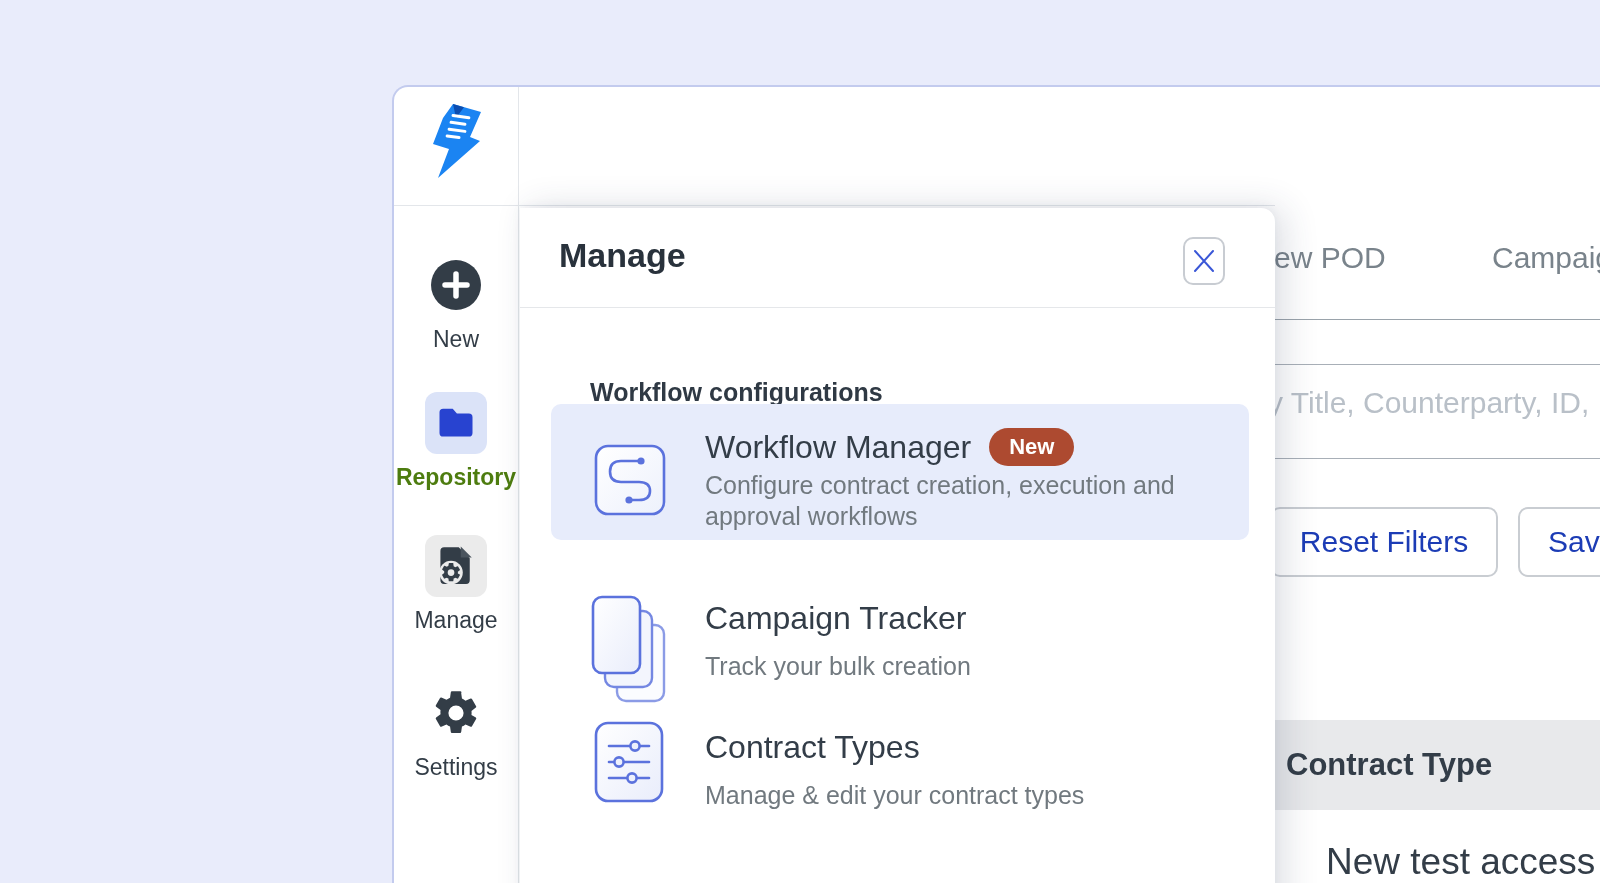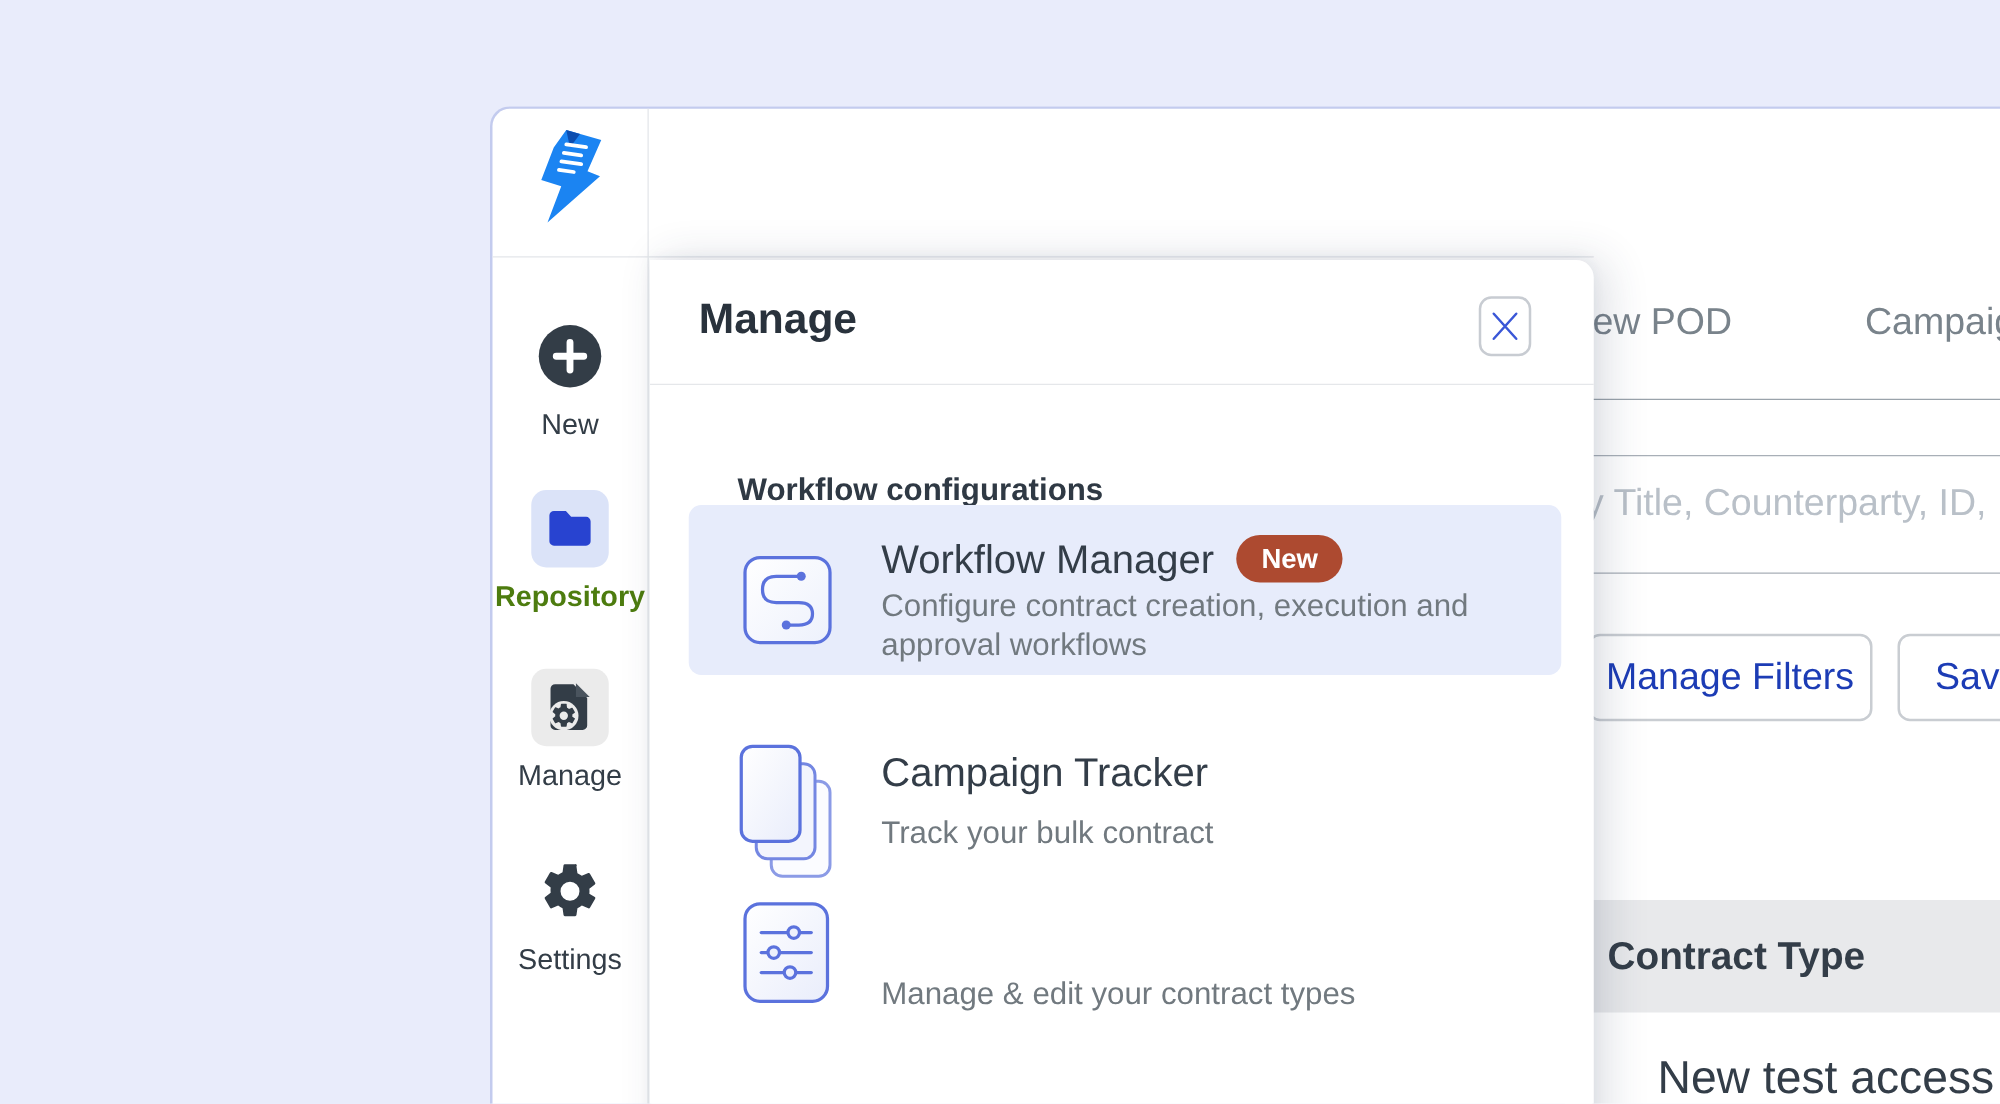--- a/index.html
+++ b/index.html
@@ -80,21 +80,21 @@
 <div class="stage">
   <div class="app-window">
 
     <div class="underlay">
       <div class="u-tab pod">ew POD</div>
       <div class="u-tab testing">Campaign</div>
       <div class="u-line a"></div>
       <div class="u-line b"></div>
       <div class="u-placeholder">y Title, Counterparty, ID,</div>
       <div class="u-line c"></div>
-      <div class="u-btn reset">Manage Filters</div>
+      <div class="u-btn reset">Reset Filters</div>
       <div class="u-btn save">Sav</div>
       <div class="u-thead">
         <div class="th">Contract Type</div>
       </div>
       <div class="u-row">New test access</div>
     </div>
 
     <div class="header-divider"></div>
     <div class="sidebar-divider"></div>
 
@@ -199,21 +199,21 @@
               </linearGradient>
             </defs>
             <rect x="27" y="31" width="47" height="76" rx="9" fill="#fbfcff" stroke="#8b9be6" stroke-width="2.4"></rect>
             <rect x="15" y="17" width="47" height="76" rx="9" fill="#f3f5fd" stroke="#7487e2" stroke-width="2.4"></rect>
             <rect x="3" y="3" width="47" height="76" rx="9" fill="url(#g2)" stroke="#5b72dd" stroke-width="2.6"></rect>
           </svg>
         </span>
         <div class="m-title-row">
           <span class="m-title">Campaign Tracker</span>
         </div>
-        <div class="m-desc">Track your bulk contract</div>
+        <div class="m-desc">Track your bulk creation</div>
       </div>
 
       <div class="m-item item-types">
         <span class="m-icon types-icon">
           <svg width="70" height="82" viewBox="0 0 70 82">
             <defs>
               <linearGradient id="g3" x1="0" y1="0" x2="1" y2="1">
                 <stop offset="0" stop-color="#ffffff"></stop>
                   <stop offset="1" stop-color="#e9edfb"></stop>
               </linearGradient>
@@ -224,19 +224,22 @@
               <line x1="15" y1="41" x2="55" y2="41"></line>
               <line x1="15" y1="57" x2="55" y2="57"></line>
             </g>
             <g fill="#eef1fc" stroke="#5b72dd" stroke-width="2.6">
               <circle cx="41" cy="25" r="4.6"></circle>
               <circle cx="25" cy="41" r="4.6"></circle>
               <circle cx="38" cy="57" r="4.6"></circle>
             </g>
           </svg>
         </span>
+        <div class="m-title-row">
+          <span class="m-title">Contract Types</span>
+        </div>
         <div class="m-desc">Manage &amp; edit your contract types</div>
       </div>
 
     </div>
 
   </div>
 </div>
 
 </body></html>

